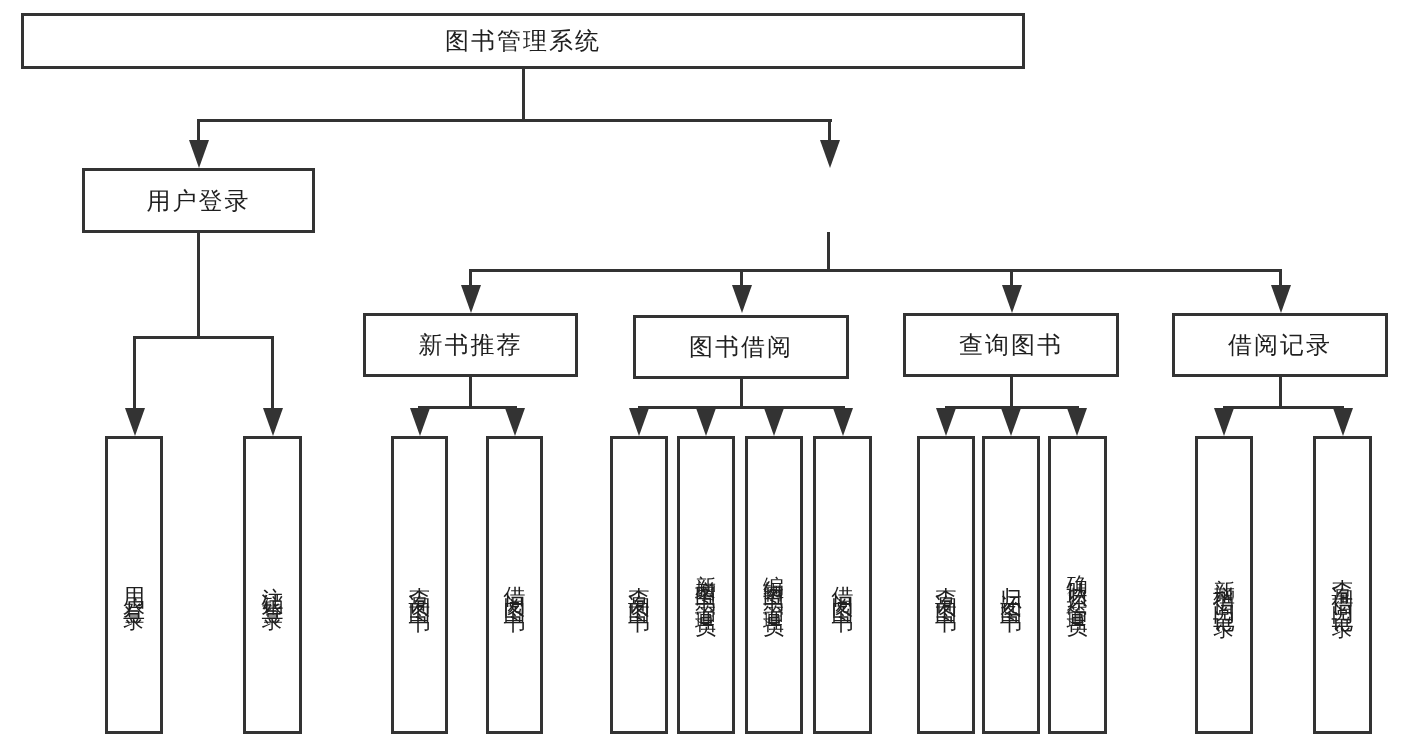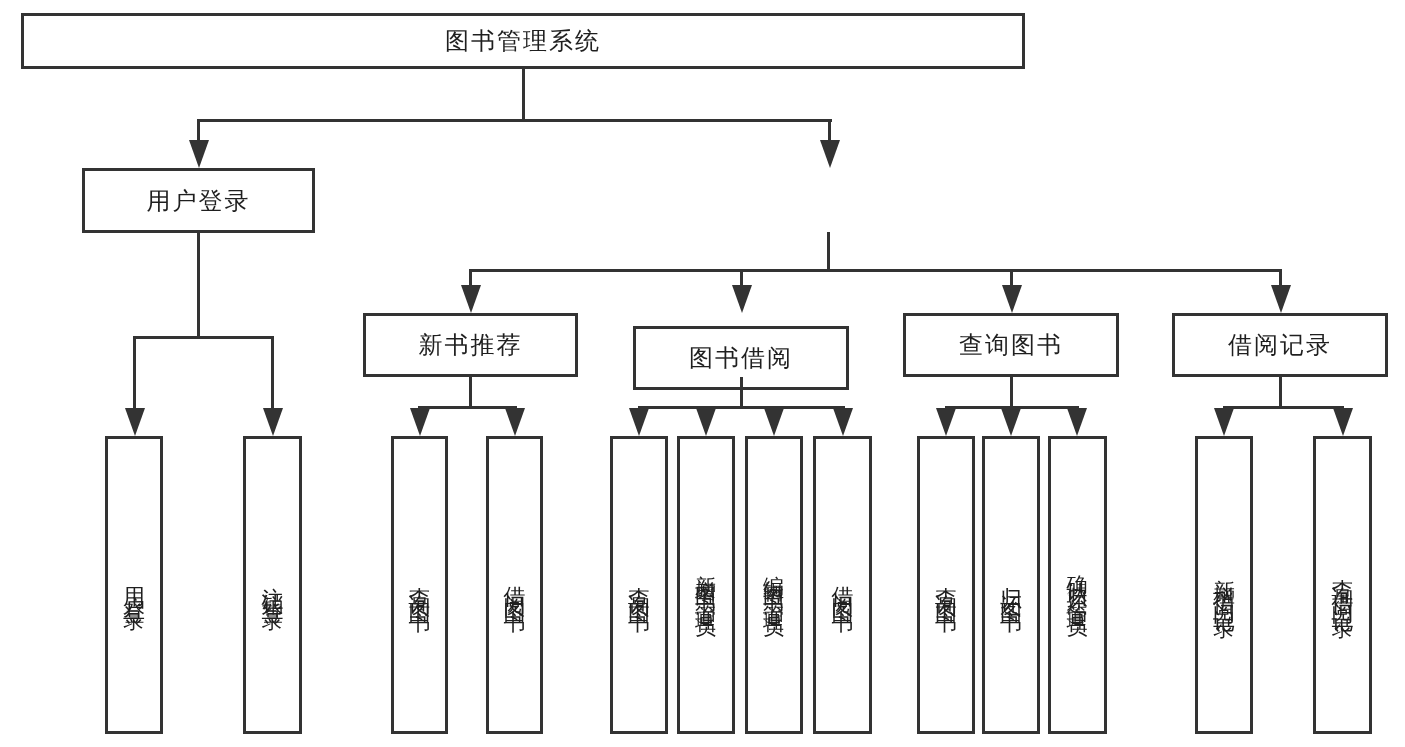--- a/index.html
+++ b/index.html
@@ -30,21 +30,21 @@
 </head>
 <body>
 
 <div id="canvas">
 
   <div class="box hbox" style="left:21px;top:13px;width:1004px;height:56px">图书管理系统</div>
 
   <div class="box hbox" style="left:82px;top:168px;width:233px;height:65px">用户登录</div>
 
   <div class="box hbox" style="left:363px;top:313px;width:215px;height:64px">新书推荐</div>
-  <div class="box hbox" style="left:633px;top:326px;width:216px;height:64px">图书借阅</div>
+  <div class="box hbox" style="left:633px;top:315px;width:216px;height:64px">图书借阅</div>
   <div class="box hbox" style="left:903px;top:313px;width:216px;height:64px">查询图书</div>
   <div class="box hbox" style="left:1172px;top:313px;width:216px;height:64px">借阅记录</div>
 
   <div class="box vbox" style="left:105px;top:436px;width:58px;height:298px">
     <span class="vlabel">用户登录</span>
     </div>
   <div class="box vbox" style="left:243px;top:436px;width:59px;height:298px">
     <span class="vlabel">注销登录</span>
     </div>
 

